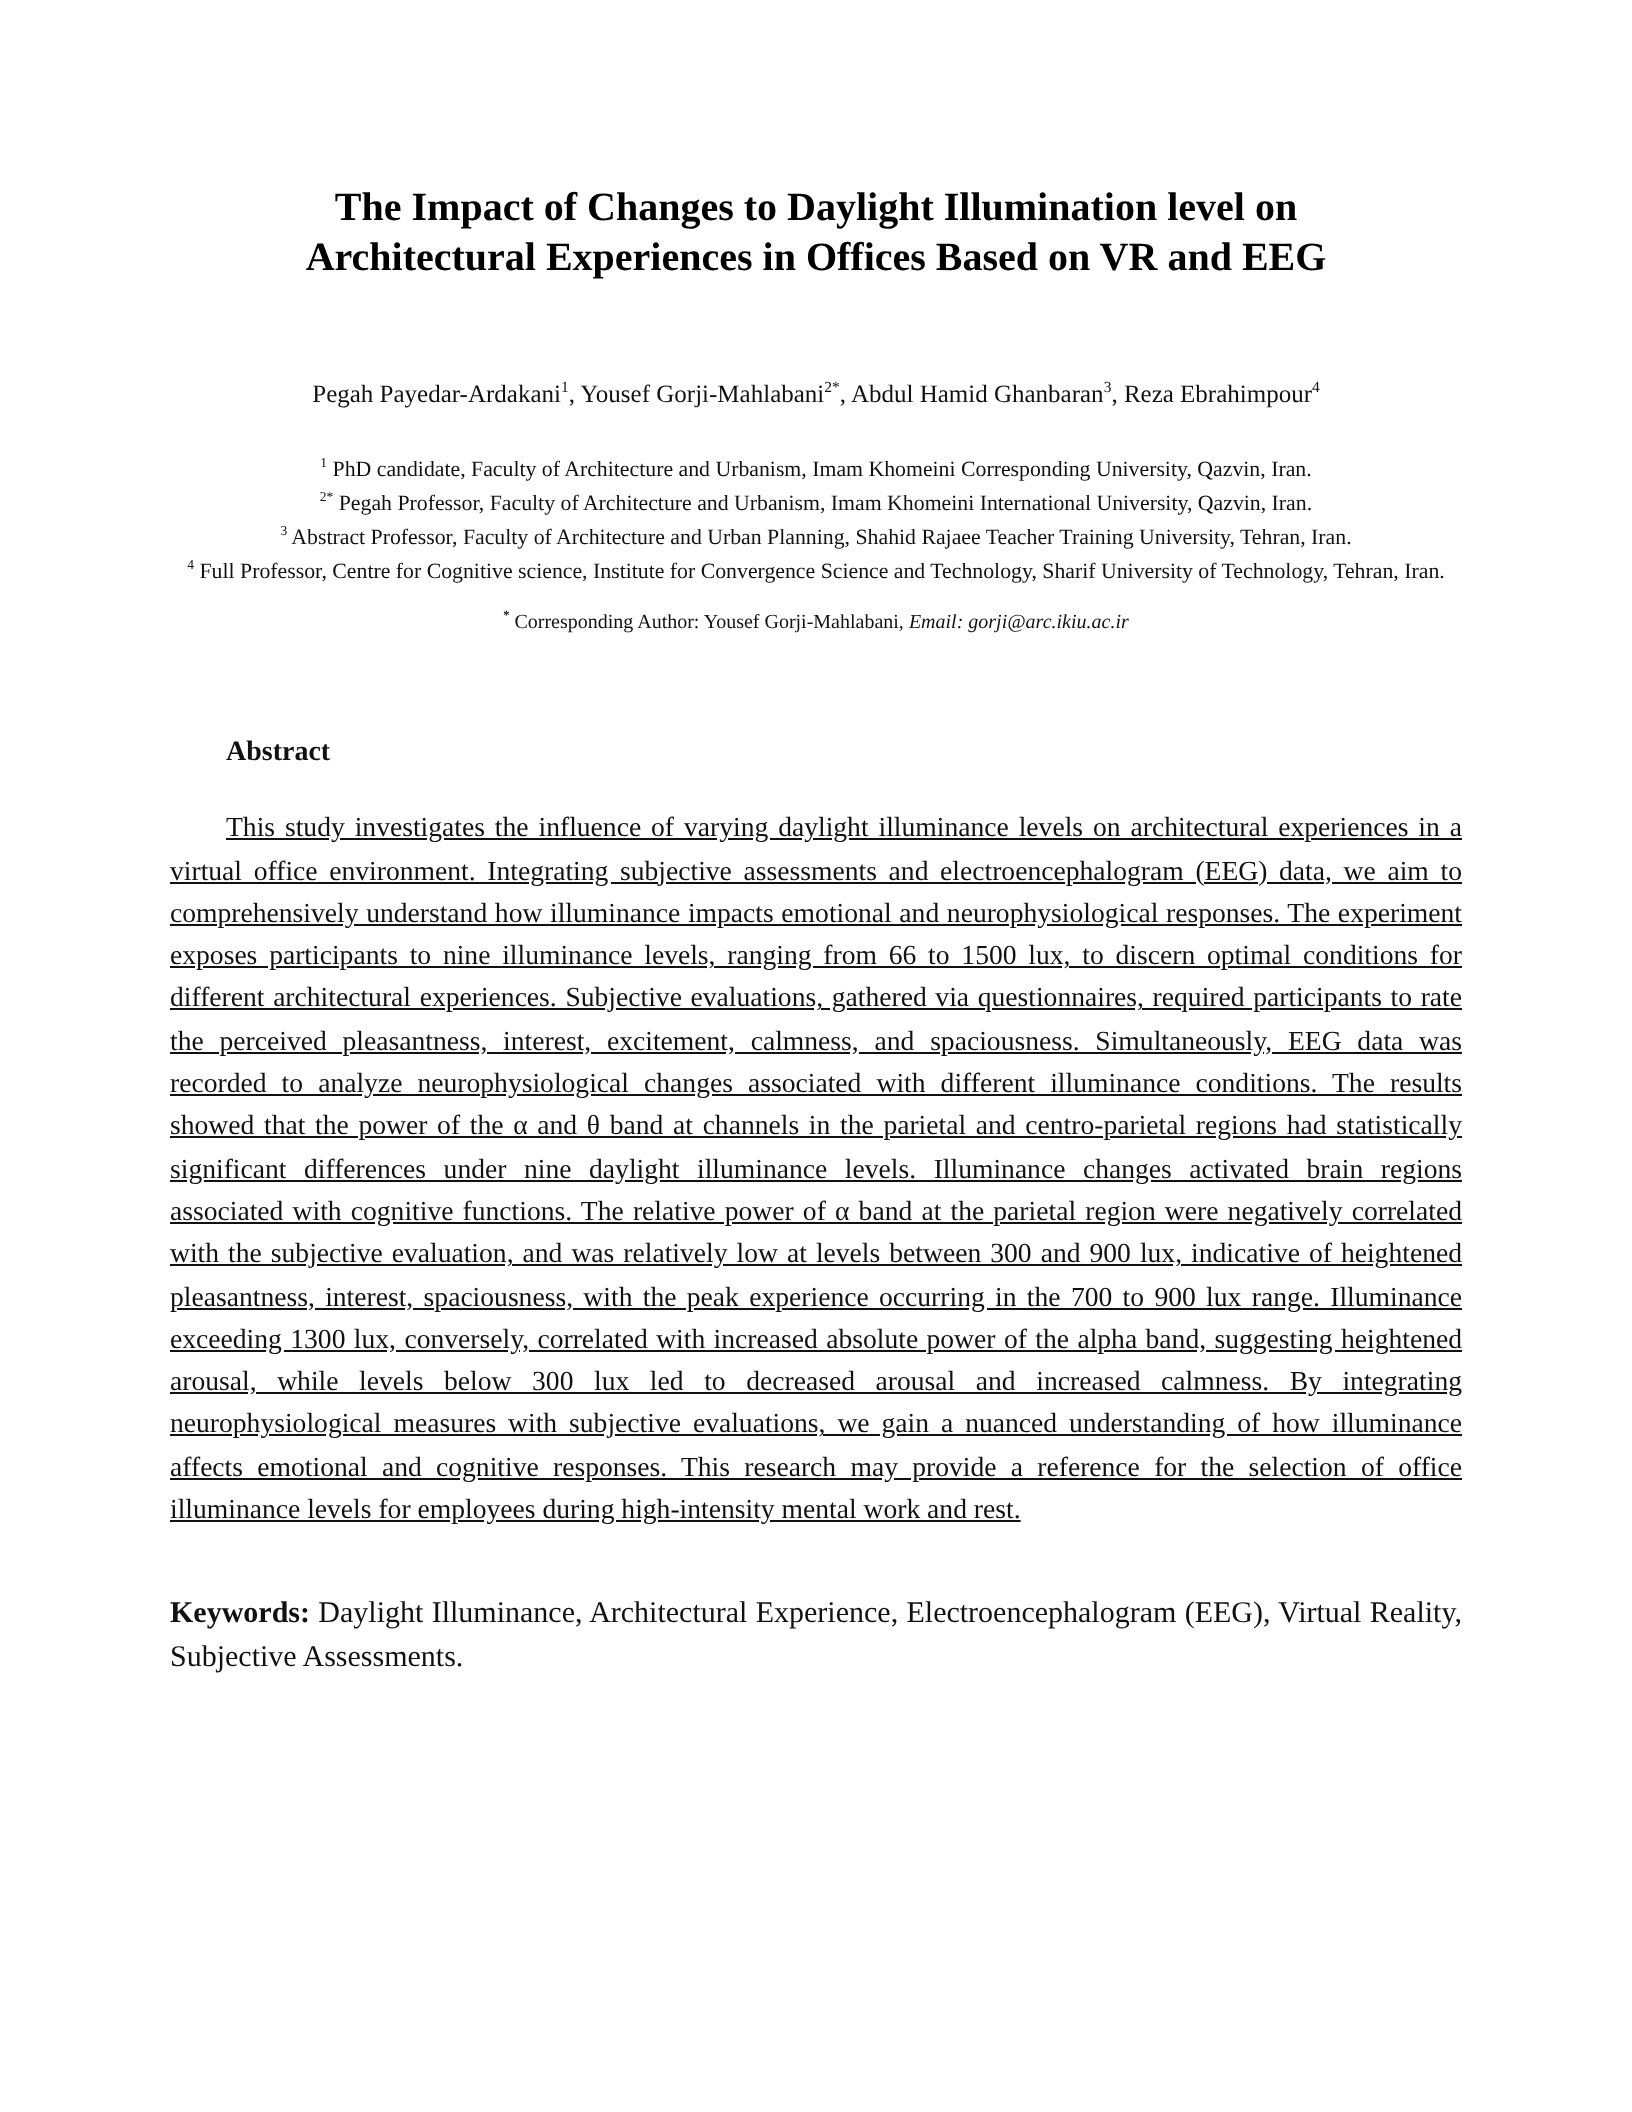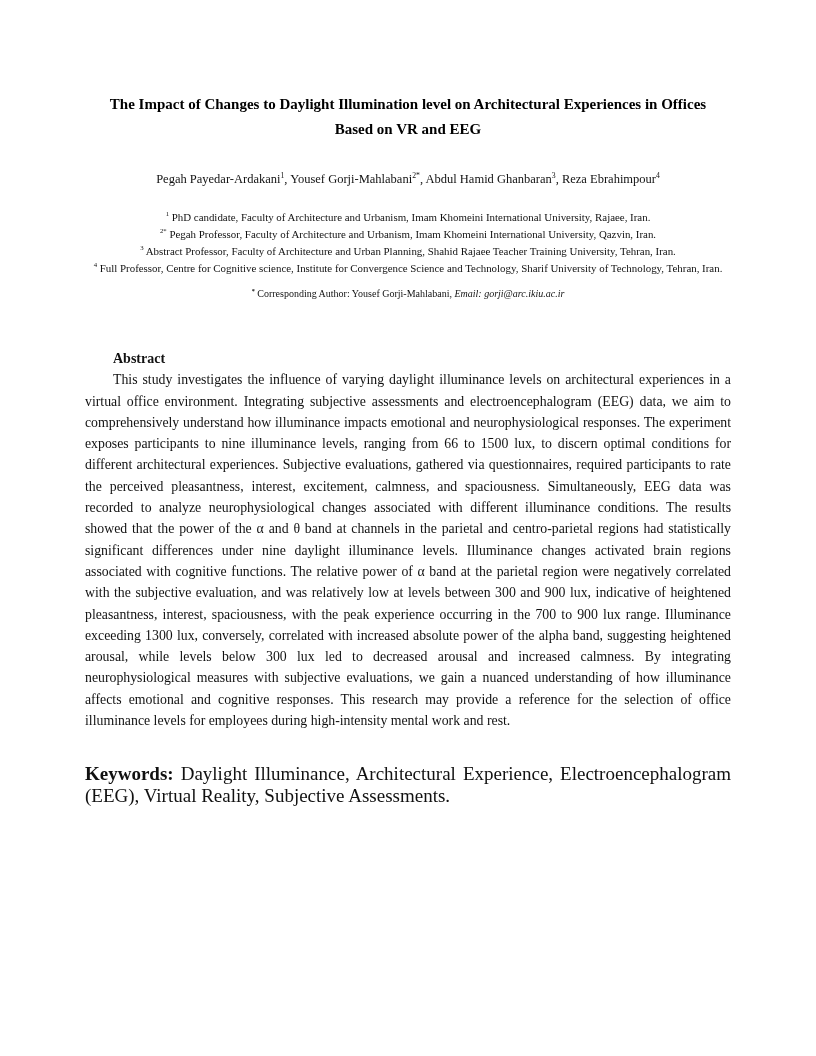--- a/index.html
+++ b/index.html
@@ -16,27 +16,27 @@
     box-sizing: border-box;
     padding: 0 85px;
     font-family: "Liberation Serif", "DejaVu Serif", serif;
     color: #111111;
     overflow: hidden;
   }
   .paper-title {
     margin: 92px auto 0 auto;
     max-width: 600px;
     text-align: center;
-    font-size: 15px;
+    font-size: 20px;
     font-weight: bold;
     line-height: 25px;
     color: #000000;
   }
   .authors-line {
-    margin-top: 29px;
+    margin-top: 47px;
     text-align: center;
     font-size: 12.5px;
     line-height: 16px;
   }
   sup {
     font-size: 0.62em;
     line-height: 0;
   }
   .affiliations {
     margin-top: 22px;
@@ -50,37 +50,38 @@
   .corresponding {
     margin-top: 9px;
     text-align: center;
     font-size: 10px;
     line-height: 16px;
   }
   .corresponding sup {
     font-weight: bold;
   }
   .abstract-heading {
-    margin: 46px 0 0 0;
+    margin: 46px 0 16px 0;
     padding-left: 28px;
     font-size: 14px;
     font-weight: bold;
     line-height: 21.3px;
   }
   .abstract-body {
     margin: 0;
     text-align: justify;
     text-indent: 28px;
     font-size: 13.8px;
     line-height: 21.3px;
+    text-decoration: underline;
   }
   .keywords {
     margin: 32px 0 0 0;
     text-align: justify;
-    font-size: 19px;
+    font-size: 15px;
     line-height: 21.3px;
   }
   .keywords-label {
     font-weight: bold;
   }
   .email-italic {
     font-style: italic;
   }
 </style>
 </head>
@@ -88,21 +89,21 @@
 
 <div class="page">
 
   <h1 class="paper-title">The Impact of Changes to Daylight Illumination level on Architectural Experiences in Offices Based on VR and EEG</h1>
 
   <div class="authors-line">
     <span><span>Pegah Payedar-Ardakani</span><sup>1</sup><span>, </span></span><span><span>Yousef Gorji-Mahlabani</span><sup>2*</sup><span>, </span></span><span><span>Abdul Hamid Ghanbaran</span><sup>3</sup><span>, </span></span><span><span>Reza Ebrahimpour</span><sup>4</sup></span>
   </div>
 
   <div class="affiliations">
-    <p class="affiliation-line"><sup>1</sup><span> PhD candidate, Faculty of Architecture and Urbanism, Imam Khomeini International University, Rajaee, Iran.</span></p>
+    <p class="affiliation-line"><sup>1</sup><span> PhD candidate, Faculty of Architecture and Urbanism, Imam Khomeini Corresponding University, Qazvin, Iran.</span></p>
     <p class="affiliation-line"><sup>2*</sup><span> Pegah Professor, Faculty of Architecture and Urbanism, Imam Khomeini International University, Qazvin, Iran.</span></p>
     <p class="affiliation-line"><sup>3</sup><span> Abstract Professor, Faculty of Architecture and Urban Planning, Shahid Rajaee Teacher Training University, Tehran, Iran.</span></p>
     <p class="affiliation-line"><sup>4</sup><span> Full Professor, Centre for Cognitive science, Institute for Convergence Science and Technology, Sharif University of Technology, Tehran, Iran.</span></p>
   </div>
 
   <div class="corresponding">
     <sup>*</sup><span> Corresponding Author: Yousef Gorji-Mahlabani, </span><span class="email-italic">Email: gorji@arc.ikiu.ac.ir</span>
   </div>
 
   <p class="abstract-heading">Abstract</p>

